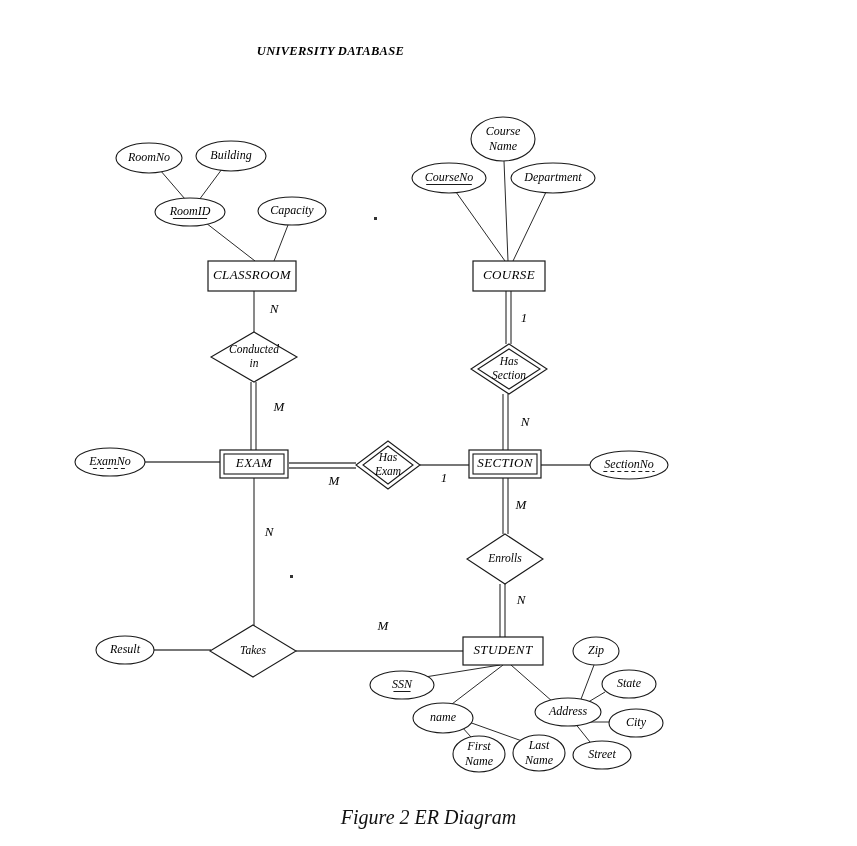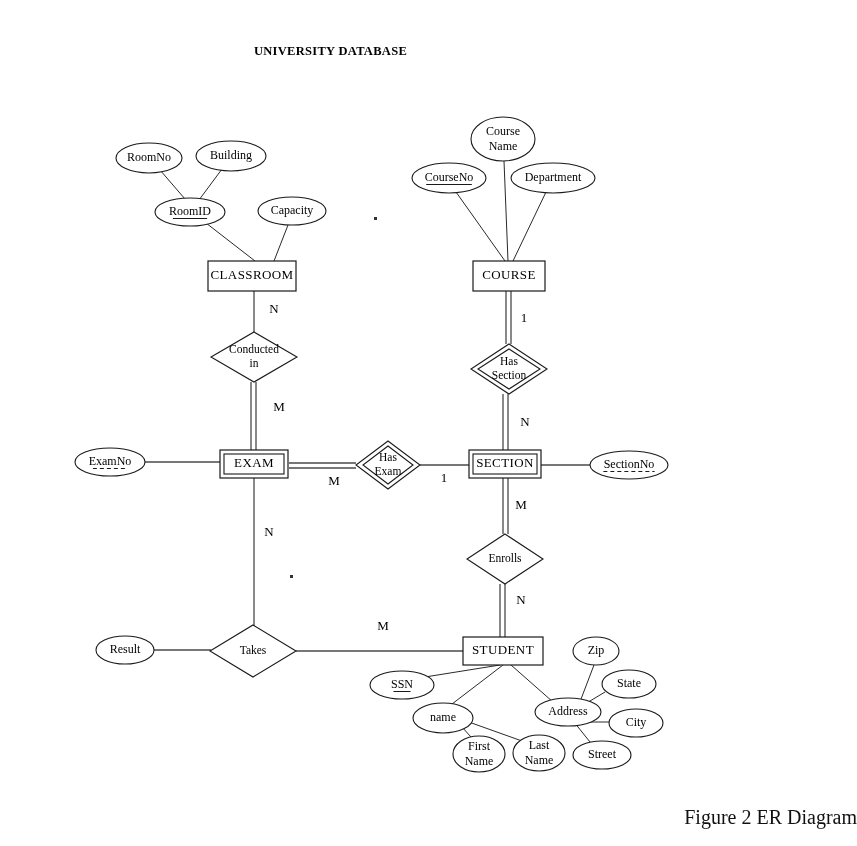--- a/index.html
+++ b/index.html
@@ -7,39 +7,40 @@
     padding: 0;
     background: #ffffff;
   }
   #page {
     position: relative;
     width: 857px;
     height: 846px;
     background: #ffffff;
     font-family: "Liberation Serif", "DejaVu Serif", serif;
     overflow: hidden;
+    font-style: italic;
   }
   #title {
     position: absolute;
     left: 0;
     top: 44px;
     width: 857px;
     text-align: center;
     font-size: 12.5px;
     font-weight: bold;
     letter-spacing: 0.3px;
     color: #000;
     transform: translateX(-98px);
   }
   #caption {
     position: absolute;
     left: 0;
     top: 806px;
     width: 857px;
-    text-align: right;
+    text-align: center;
     font-size: 20px;
     color: #111;
   }
   svg#erd {
     position: absolute;
     left: 0;
     top: 0;
   }
   .ent-rect {
     fill: #ffffff;

